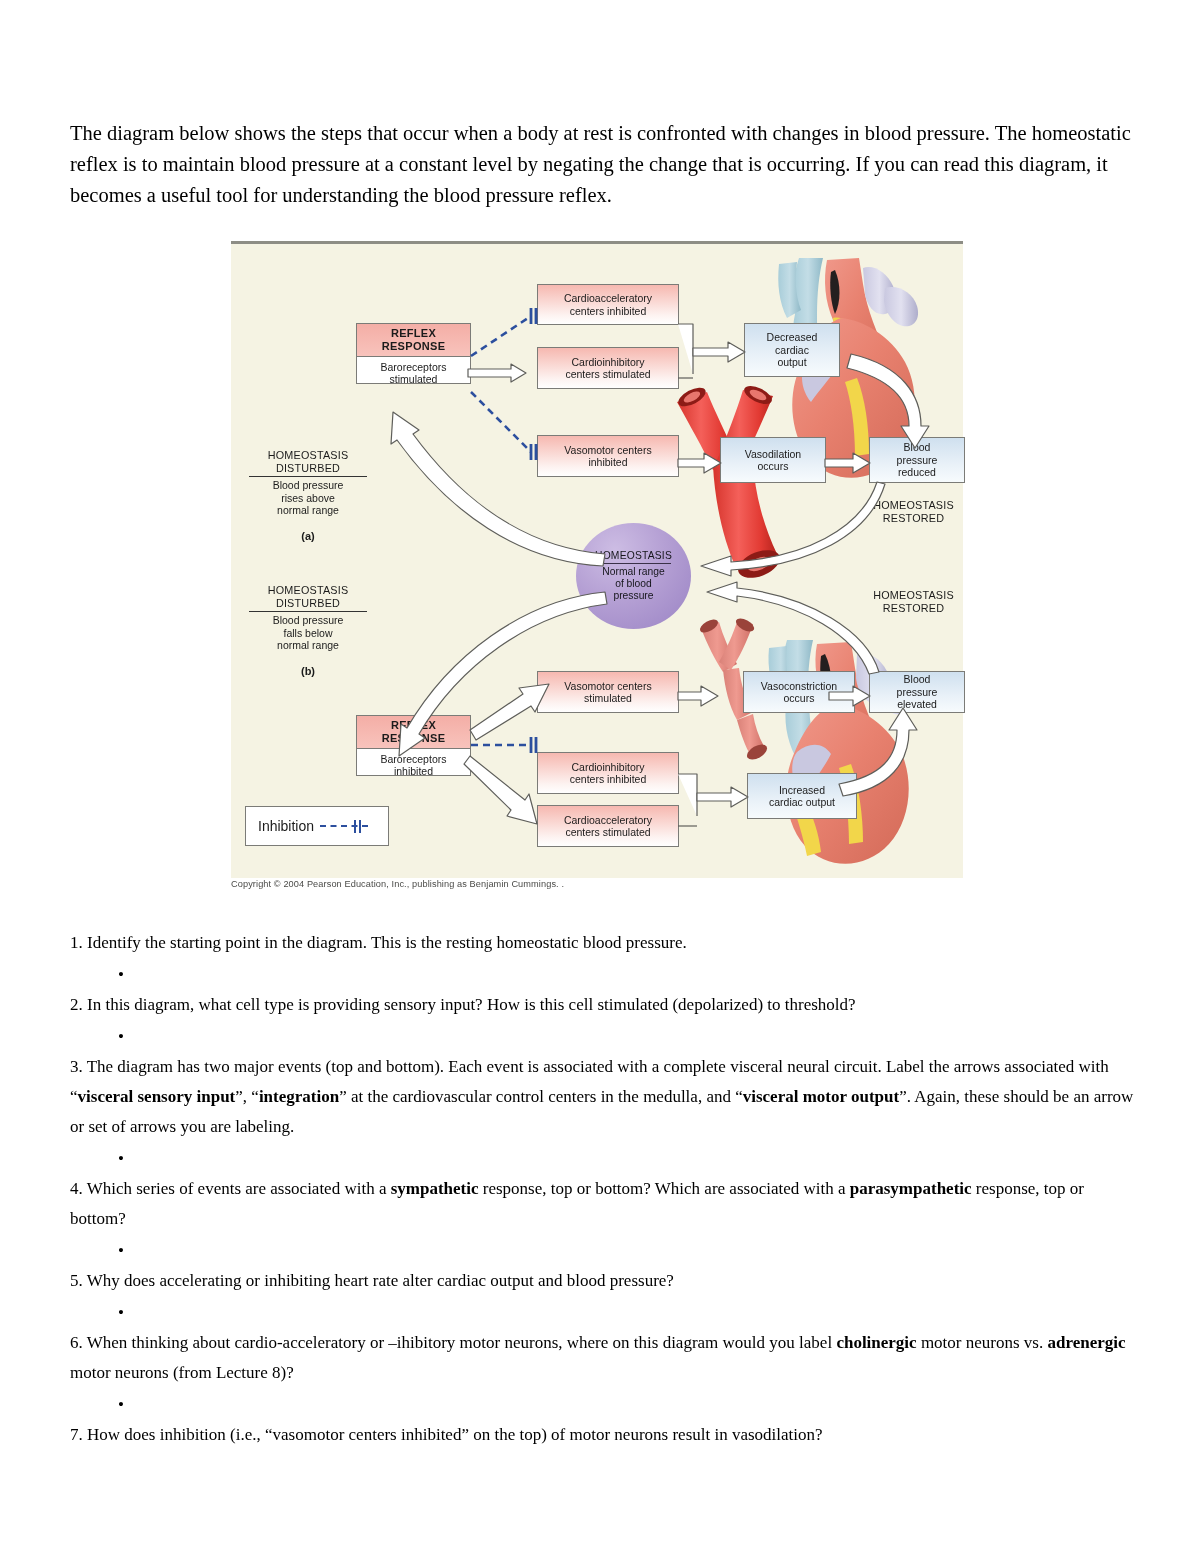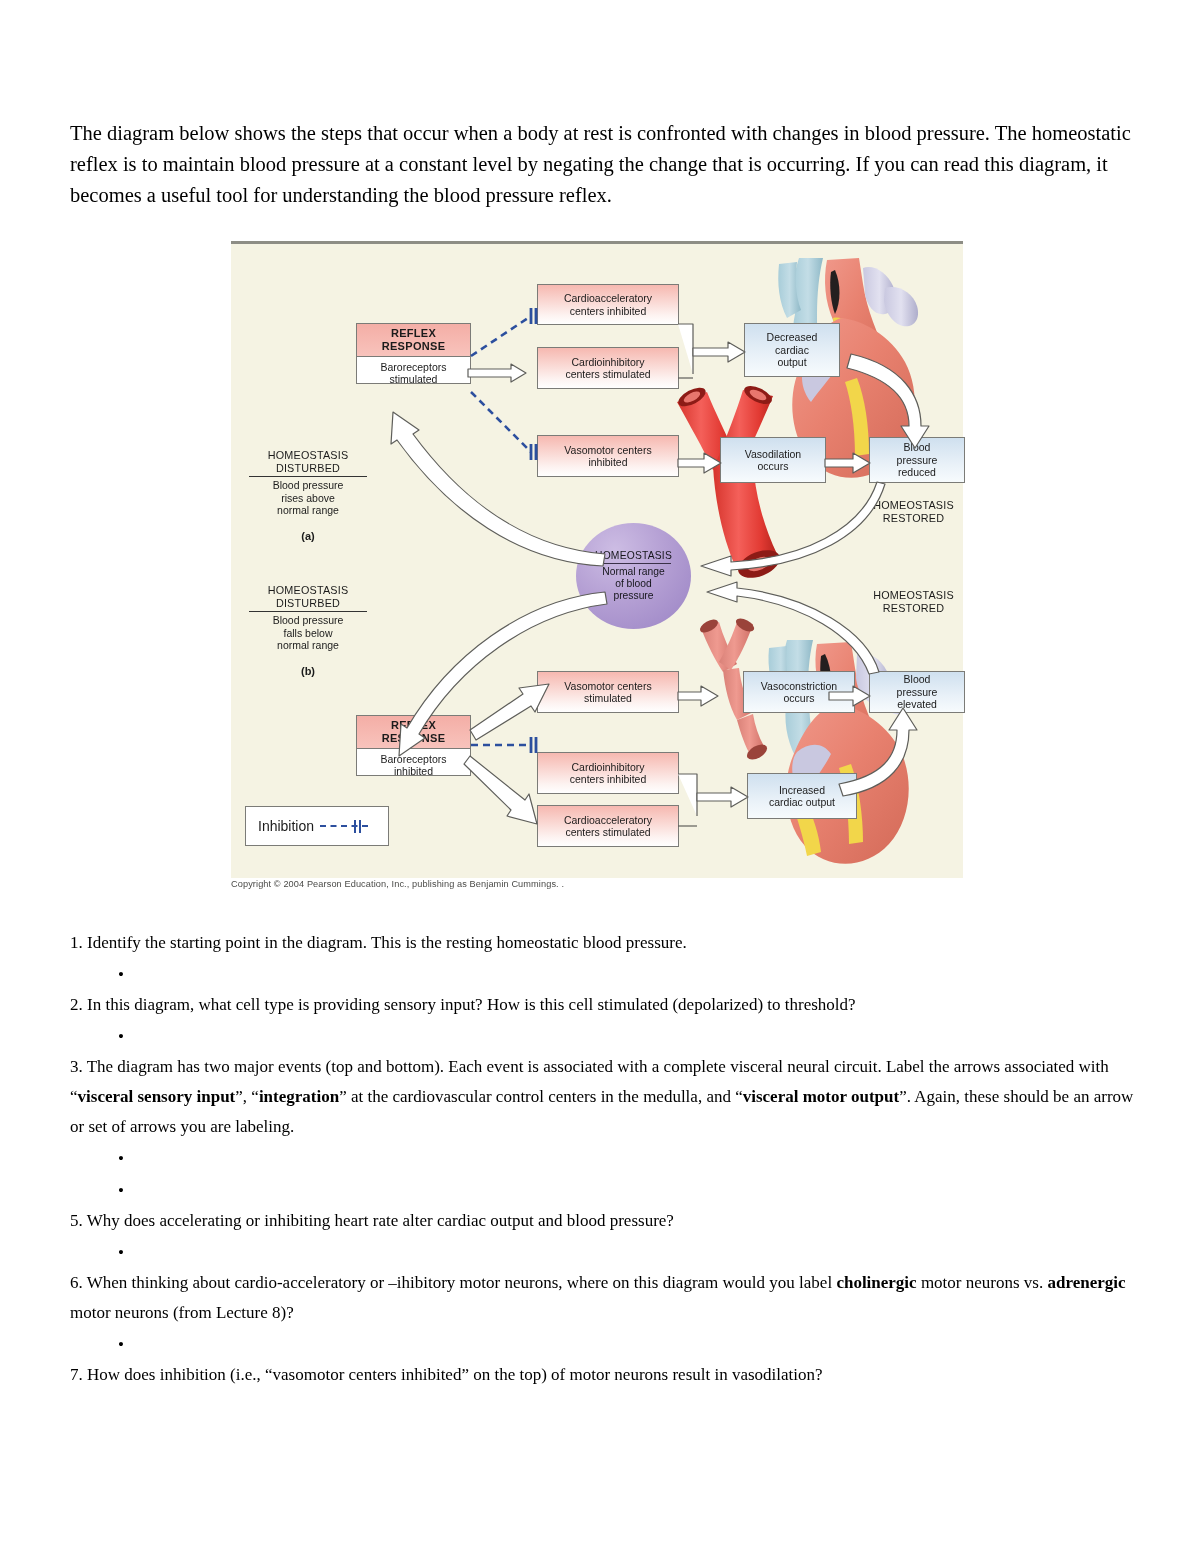--- a/index.html
+++ b/index.html
@@ -377,20 +377,21 @@
   <div class="questions">
     <div class="q">1.  Identify the starting point in the diagram.  This is the resting homeostatic blood pressure.</div>
     <div class="bullet"></div>
 
     <div class="q">2.  In this diagram, what cell type is providing sensory input?  How is this cell stimulated (depolarized) to threshold?</div>
     <div class="bullet"></div>
 
     <div class="q"><span>3.  The diagram has two major events (top and bottom).  Each event is associated with a complete visceral neural circuit.  Label the arrows associated with “</span><b>visceral sensory input</b><span>”, “</span><b>integration</b><span>” at the cardiovascular control centers in the medulla, and “</span><b>visceral motor output</b><span>”.  Again, these should be an arrow or set of arrows you are labeling.</span></div>
     <div class="bullet"></div>
 
+    <div class="q"><span>4.  Which series of events are associated with a </span><b>sympathetic</b><span> response, top or bottom?  Which are associated with a </span><b>parasympathetic</b><span> response, top or bottom?</span></div>
     <div class="bullet"></div>
 
     <div class="q">5.  Why does accelerating or inhibiting heart rate alter cardiac output and blood pressure?</div>
     <div class="bullet"></div>
 
     <div class="q"><span>6.  When thinking about cardio-acceleratory or –ihibitory motor neurons, where on this diagram would you label </span><b>cholinergic</b><span> motor neurons vs.  </span><b>adrenergic</b><span> motor neurons (from Lecture 8)?</span></div>
     <div class="bullet"></div>
 
     <div class="q">7.  How does inhibition (i.e., “vasomotor centers inhibited” on the top) of motor neurons result in vasodilation?</div>
   </div>

